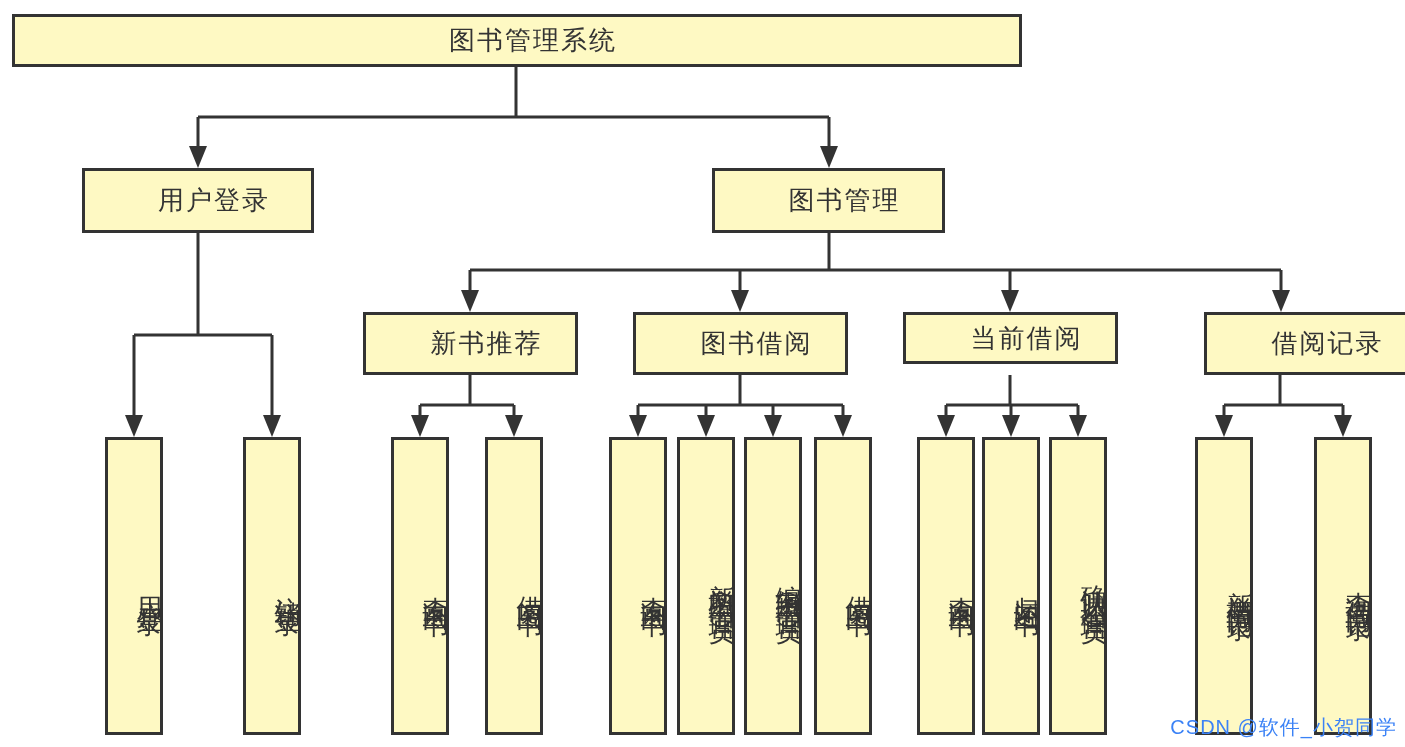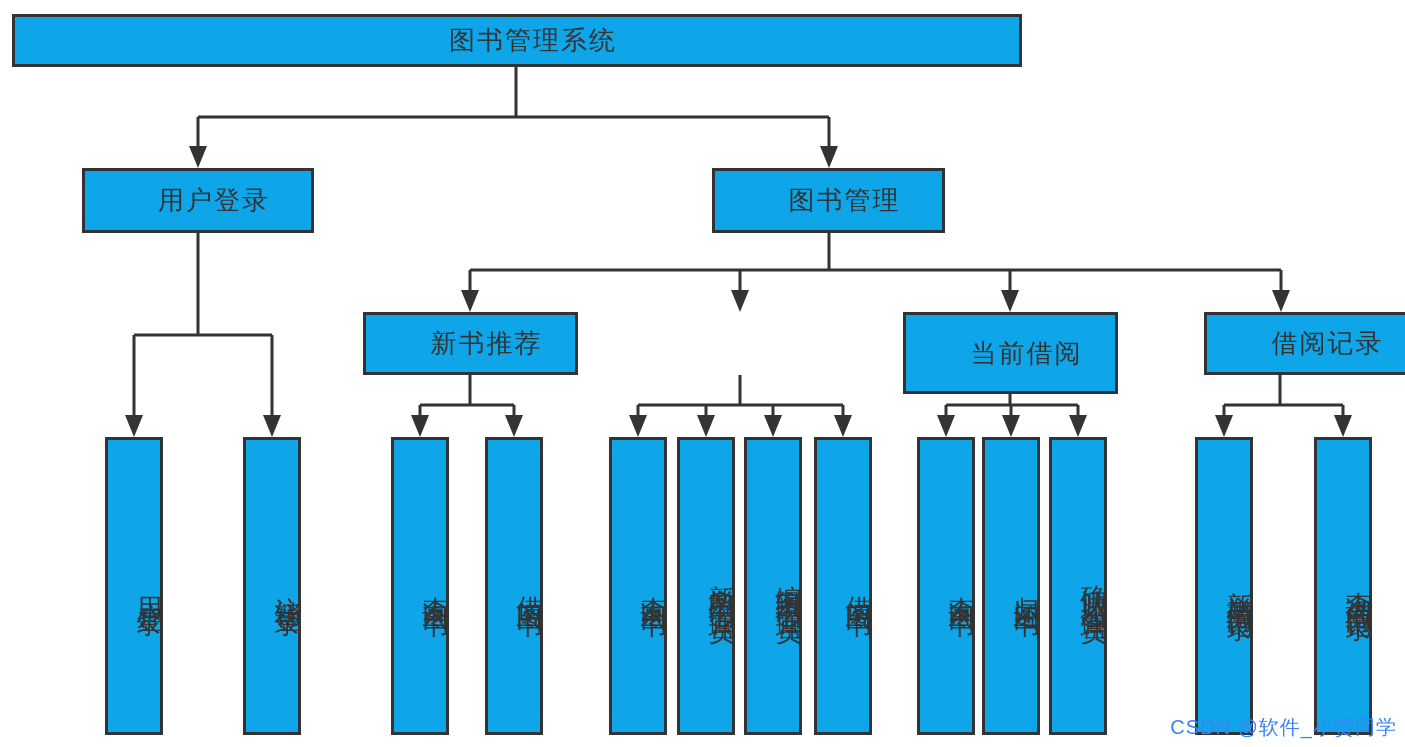--- a/index.html
+++ b/index.html
@@ -19,21 +19,21 @@
     position: absolute;
     left: 0;
     top: 0;
     width: 1405px;
     height: 747px;
   }
   .node {
     position: absolute;
     box-sizing: border-box;
     border: 3px solid #333333;
-    background: #0ea5e9;
+    background: #fef9c3;
     display: flex;
     align-items: center;
     justify-content: center;
     padding-left: 32px;
   }
   .hlbl {
     font-size: 26px;
     letter-spacing: 2px;
     color: #333333;
     white-space: nowrap;
@@ -123,21 +123,24 @@
   <div class="node" style="left:82px;top:168px;width:232px;height:65px">
     <span class="hlbl">用户登录</span>
   </div>
   <div class="node" style="left:712px;top:168px;width:233px;height:65px">
     <span class="hlbl">图书管理</span>
   </div>
 
   <div class="node" style="left:363px;top:312px;width:215px;height:63px">
     <span class="hlbl">新书推荐</span>
   </div>
-  <div class="node" style="left:903px;top:312px;width:215px;height:82px">
+  <div class="node" style="left:633px;top:312px;width:215px;height:63px">
+    <span class="hlbl">图书借阅</span>
+  </div>
+  <div class="node" style="left:903px;top:312px;width:215px;height:52px">
     <span class="hlbl">当前借阅</span>
   </div>
   <div class="node" style="left:1204px;top:312px;width:215px;height:63px">
     <span class="hlbl">借阅记录</span>
   </div>
 
   <div class="node" style="left:105px;top:437px;width:58px;height:298px">
     <span class="vlbl">用户登录</span>
   </div>
   <div class="node" style="left:243px;top:437px;width:58px;height:298px">

